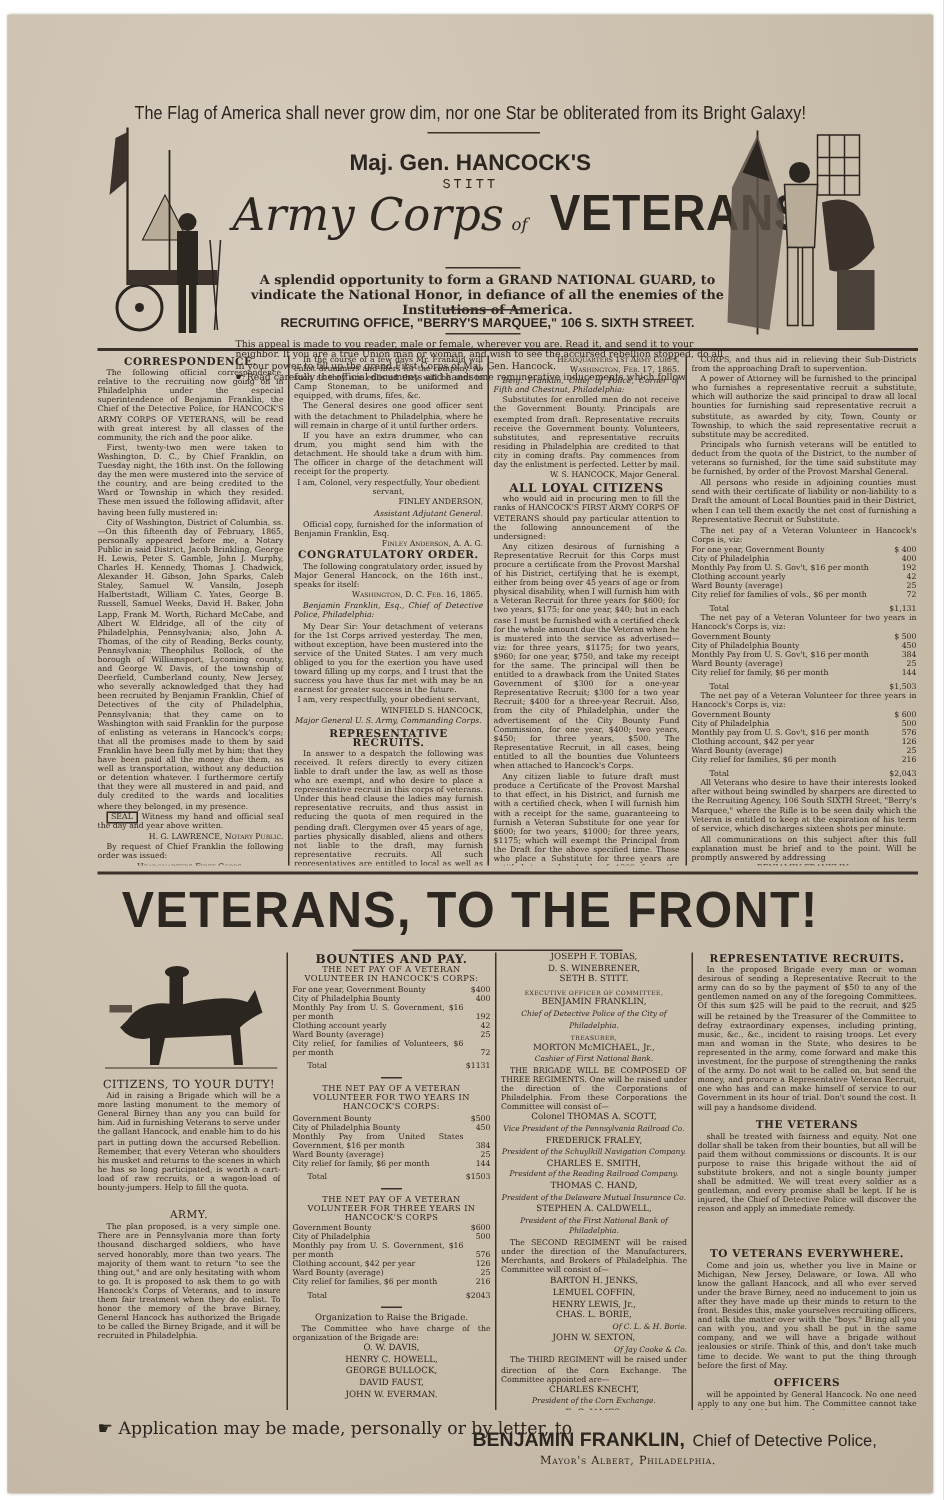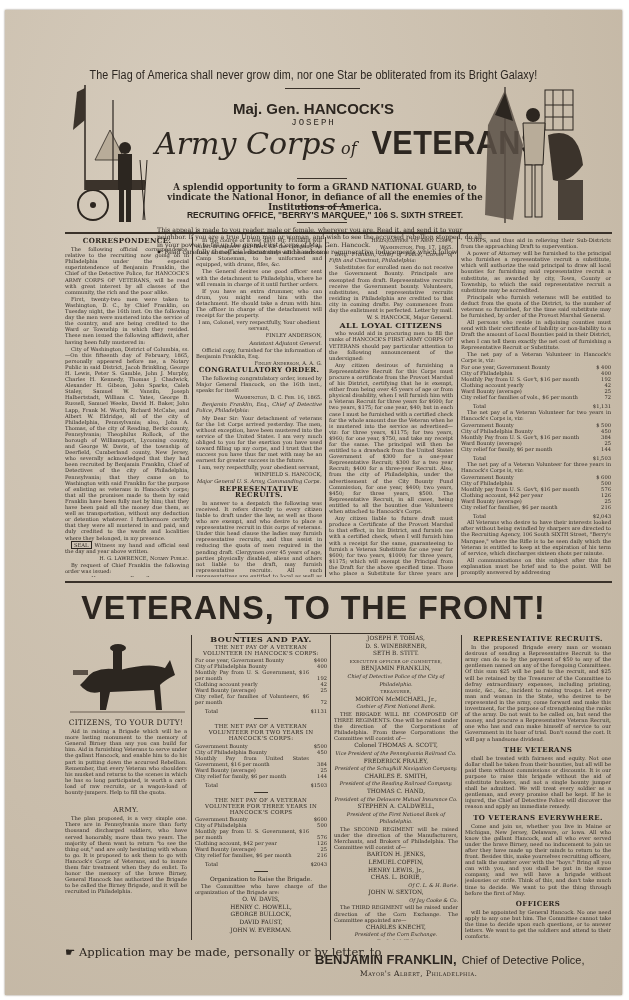--- a/index.html
+++ b/index.html
@@ -6,21 +6,21 @@
   body{width:629px;height:1000px;background:#fff;position:relative;overflow:hidden;font-family:"DejaVu Serif",serif;}
   .sheet{position:absolute;left:5px;top:10px;width:617px;height:985px;background:#cfc4b4;
     background-image:radial-gradient(ellipse at 30% 20%, #d6ccbd 0%, #c9bdab 60%, #bfb29f 100%);
     color:#2c2620;box-shadow:0 0 2px #8a7e6d;}
   .abs{position:absolute;}
   .motto{left:0;right:0;top:58px;text-align:center;font-family:"Liberation Sans Narrow","Liberation Sans",sans-serif;font-size:12.5px;letter-spacing:0.1px;transform:scaleX(0.86);}
   .maj{left:0;right:0;top:90px;text-align:center;font-family:"Liberation Sans",sans-serif;font-weight:bold;font-size:15px;}
   .first{left:0;right:0;top:108px;text-align:center;font-family:"Liberation Mono",monospace;font-size:9px;letter-spacing:2px;}
   .armyline{left:150px;width:340px;top:113px;text-align:center;white-space:nowrap;}
   .armyline .goth{font-family:"DejaVu Serif",serif;font-style:italic;font-size:30px;}
-  .armyline .of{font-size:16px;font-style:italic;}
+  .armyline .of{font-size:11px;font-style:italic;}
   .armyline .vets{font-family:"Liberation Sans",sans-serif;font-weight:bold;font-size:34px;letter-spacing:0.5px;display:inline-block;transform:scaleX(0.9);}
   .splendid{left:150px;width:340px;top:172px;text-align:center;font-size:8.5px;line-height:10px;font-weight:bold;}
   .recruit{left:150px;width:340px;top:200px;text-align:center;font-family:"Liberation Sans",sans-serif;font-size:8.5px;font-weight:bold;}
   .appeal{left:152px;width:330px;top:216px;font-size:6.2px;line-height:7.4px;}
   .rule{position:absolute;background:#3a322a;height:1px;}
   .orn{position:absolute;height:1px;background:#3a322a;}
   .col{position:absolute;font-size:5.2px;line-height:6.1px;text-align:justify;overflow:hidden;}
   .col h3{font-size:7px;margin:1px 0 2px;text-align:center;letter-spacing:0.4px;}
   .col h4{font-size:8px;margin:2px 0 2px;text-align:center;letter-spacing:0.3px;}
   .col p{margin:0 0 1px;text-indent:6px;}
@@ -44,21 +44,21 @@
   svg{display:block;}
 </style>
 </head>
 <body>
 
 <div class="sheet">
 
   <div class="abs motto">The Flag of America shall never grow dim, nor one Star be obliterated from its Bright Galaxy!</div>
   <div class="orn" style="left:280px;width:75px;top:78px;"></div>
   <div class="abs maj">Maj. Gen. HANCOCK'S</div>
-  <div class="abs first">JOSEPH</div>
+  <div class="abs first">STITT</div>
   <div class="abs armyline">
     <span class="goth">Army Corps</span>
     <span class="of">of</span>
     <span class="vets">VETERANS</span>
   </div>
   <div class="orn" style="left:292px;width:50px;top:168px;"></div>
   <div class="abs splendid">A splendid opportunity to form a GRAND NATIONAL GUARD, to vindicate the National Honor, in defiance of all the enemies of the Institutions of America.</div>
   <div class="orn" style="left:292px;width:50px;top:196px;"></div>
   <div class="abs recruit">RECRUITING OFFICE, "BERRY'S MARQUEE," 106 S. SIXTH STREET.</div>
   <div class="orn" style="left:292px;width:50px;top:212px;"></div>
@@ -440,21 +440,21 @@
 
     </div>
   </div>
   <div class="vrule" style="left:456px;top:625px;height:305px;"></div>
 
   <div class="col" style="left:460px;top:625px;width:146px;height:305px;">
     <h3>REPRESENTATIVE RECRUITS.</h3>
     <p>In the proposed Brigade every man or woman desirous of sending a Representative Recruit to the army can do so by the payment of $50 to any of the gentlemen named on any of the foregoing Committees. Of this sum $25 will be paid to the recruit, and $25 will be retained by the Treasurer of the Committee to defray extraordinary expenses, including printing, music, &amp;c., &amp;c., incident to raising troops. Let every man and woman in the State, who desires to be represented in the army, come forward and make this investment, for the purpose of strengthening the ranks of the army. Do not wait to be called on, but send the money, and procure a Representative Veteran Recruit, one who has and can make himself of service to our Government in its hour of trial. Don't sound the cost. It will pay a handsome dividend.</p>
     <h3 style="margin-top:5px;">THE VETERANS</h3>
     <p>shall be treated with fairness and equity. Not one dollar shall be taken from their bounties, but all will be paid them without commissions or discounts. It is our purpose to raise this brigade without the aid of substitute brokers, and not a single bounty jumper shall be admitted. We will treat every soldier as a gentleman, and every promise shall be kept. If he is injured, the Chief of Detective Police will discover the reason and apply an immediate remedy.</p>
-    <h3 style="margin-top:5px;">TO VETERANS EVERYWHERE.</h3>
+    <h3 style="margin-top:23px;">TO VETERANS EVERYWHERE.</h3>
     <p>Come and join us, whether you live in Maine or Michigan, New Jersey, Delaware, or Iowa. All who know the gallant Hancock, and all who ever served under the brave Birney, need no inducement to join us after they have made up their minds to return to the front. Besides this, make yourselves recruiting officers, and talk the matter over with the "boys." Bring all you can with you, and you shall be put in the same company, and we will have a brigade without jealousies or strife. Think of this, and don't take much time to decide. We want to put the thing through before the first of May.</p>
     <h3 style="margin-top:5px;">OFFICERS</h3>
     <p>will be appointed by General Hancock. No one need apply to any one but him. The Committee cannot take the time to decide upon such questions, or to answer letters. We want to get the soldiers and attend to their comforts.</p>
   </div>
 
   <div class="abs apply">
     <span>☛</span>
     <span>Application may be made, personally or by letter, to</span>
   </div>
   <div class="abs franklin">

